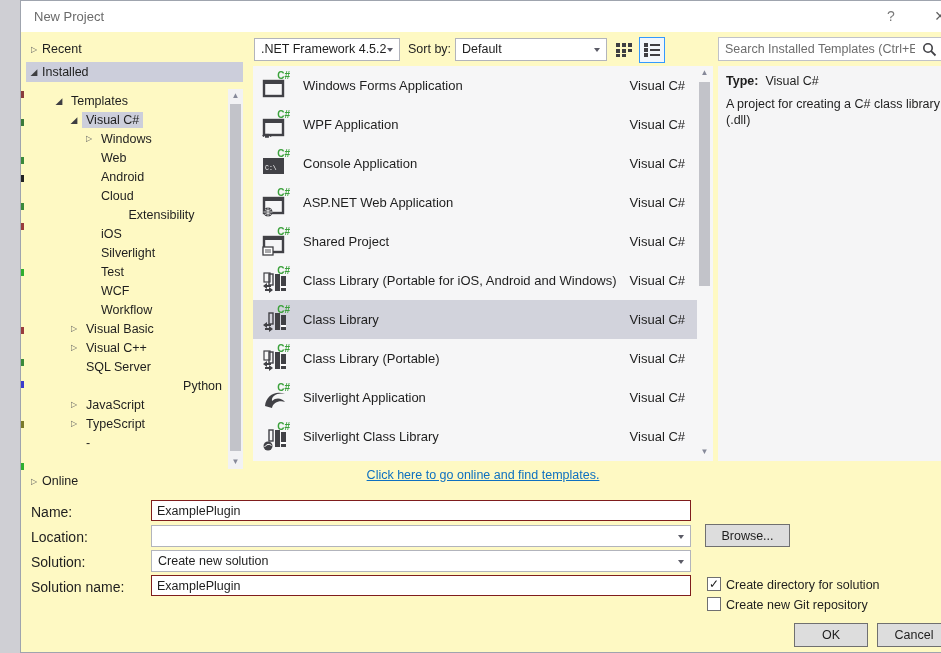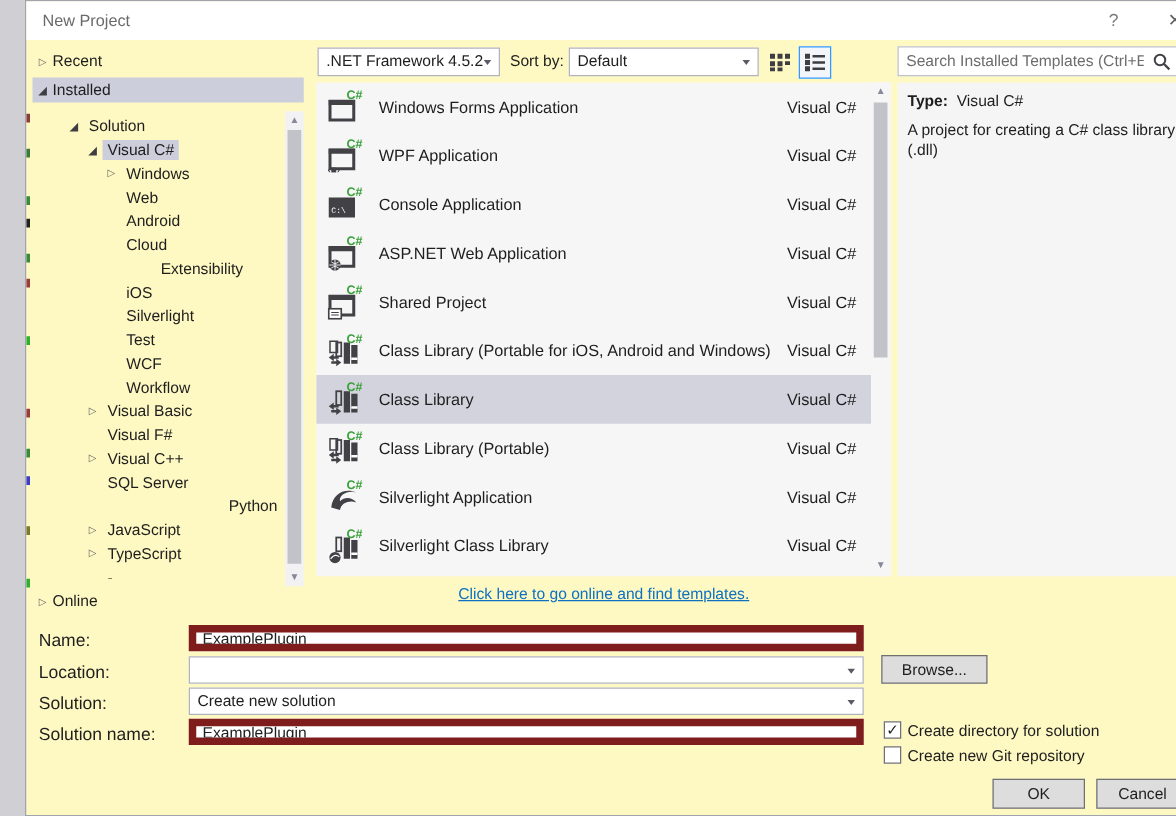--- a/index.html
+++ b/index.html
@@ -77,21 +77,21 @@
   .info-desc { position:absolute; left:8px; top:30px; width:222px; font-size:12.5px;
                color:#1E1E1E; line-height:16px; }
 
   .online-link { position:absolute; left:232px; top:467px; width:460px; text-align:center;
                  font-size:12.5px; }
   .online-link a { color:#0E70C0; text-decoration:underline; }
 
   
   .form-label { position:absolute; left:10px; font-size:14px; color:#1E1E1E; }
   .tinput { position:absolute; left:130px; width:540px; height:21px; background:#fff;
-            border:6px solid #7f1d1d; font-family:inherit; font-size:12.5px; color:#1E1E1E;
+            border:1px solid #7f1d1d; font-family:inherit; font-size:12.5px; color:#1E1E1E;
             padding:0 5px; }
   .btn { position:absolute; background:#DDDDDD; border:1px solid #707070; font-size:12.5px;
          color:#1E1E1E; text-align:center; font-family:inherit; }
   .cbx { position:absolute; width:14px; height:14px; background:#fff; border:1px solid #707070;
          font-size:12px; line-height:12px; text-align:center; color:#1E1E1E; }
   .cbx-label { position:absolute; font-size:12.5px; color:#1E1E1E; }
 </style>
 </head>
 <body>
 
@@ -123,21 +123,21 @@
     <span>Recent</span>
   </div>
   <div class="toprow row-installed" style="top:61px">
     <span class="arr exp">◢</span>
     <span>Installed</span>
   </div>
 
   <div id="tree">
       <div class="trow" style="padding-left: 25px;">
       <span class="arr exp">◢</span>
-      <span class="lbl">Solution</span>
+      <span class="lbl">Templates</span>
     </div>
       <div class="trow" style="padding-left: 40px;">
       <span class="arr exp">◢</span>
       <span class="lbl sel">Visual C#</span>
     </div>
       <div class="trow" style="padding-left: 55px;">
       <span class="arr">▷</span>
       <span class="lbl">Windows</span>
     </div>
       <div class="trow" style="padding-left: 55px;">
@@ -172,24 +172,20 @@
       <span class="arr"></span>
       <span class="lbl">WCF</span>
     </div>
       <div class="trow" style="padding-left: 55px;">
       <span class="arr"></span>
       <span class="lbl">Workflow</span>
     </div>
       <div class="trow" style="padding-left: 40px;">
       <span class="arr">▷</span>
       <span class="lbl">Visual Basic</span>
-    </div>
-      <div class="trow" style="padding-left: 40px;">
-      <span class="arr"></span>
-      <span class="lbl">Visual F#</span>
     </div>
       <div class="trow" style="padding-left: 40px;">
       <span class="arr">▷</span>
       <span class="lbl">Visual C++</span>
     </div>
       <div class="trow" style="padding-left: 40px;">
       <span class="arr"></span>
       <span class="lbl">SQL Server</span>
     </div>
       <div class="trow" style="padding-left: 40px; justify-content: flex-end;">

